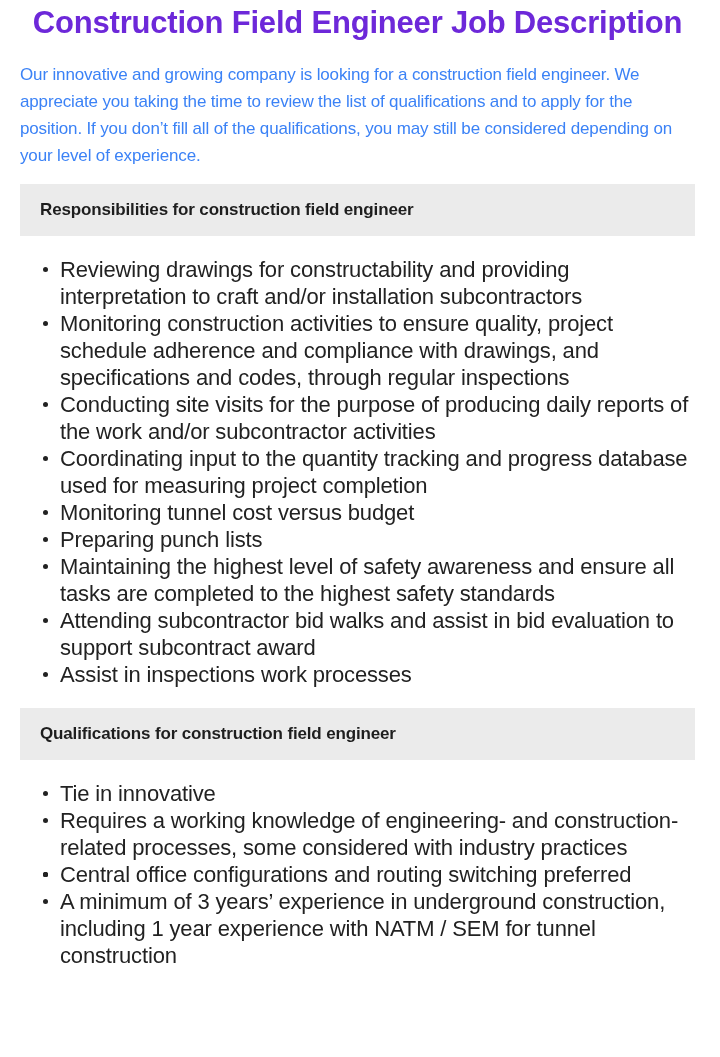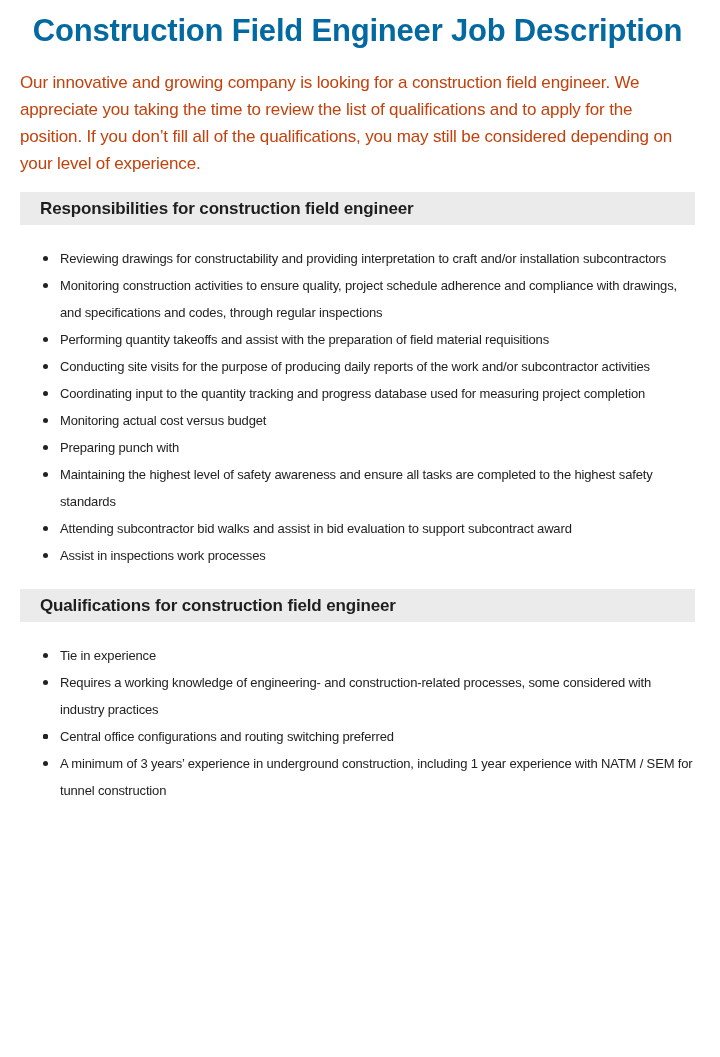--- a/index.html
+++ b/index.html
@@ -11,59 +11,59 @@
       width: 720px;
       height: 1057px;
       overflow: hidden;
       font-family: "Liberation Sans", sans-serif;
       color: #1a1a1a;
     }
     .page {
       padding: 0 25px 0 20px;
     }
     h1.title {
-      margin: 8px;
+      margin: 0;
       padding-top: 4px;
       font-size: 31px;
       line-height: 38px;
       font-weight: 700;
-      color: #0369a1;
+      color: #6d28d9;
       text-align: center;
       letter-spacing: -0.2px;
       white-space: nowrap;
     }
     p.intro {
       margin: 19px 0 0 0;
       font-size: 17px;
       line-height: 27px;
-      color: #c2410c;
+      color: #3b82f6;
       letter-spacing: -0.15px;
     }
     .section-header {
       margin-top: 15px;
       width: 675px;
-      height: 33px;
+      height: 52px;
       background: #ebebeb;
       box-sizing: border-box;
       padding-left: 20px;
       display: flex;
       align-items: center;
       font-size: 17px;
       font-weight: 700;
       color: #1e1e1e;
       letter-spacing: -0.15px;
     }
     ul.list {
       margin: 20px 0 0 0;
       padding: 0 0 0 40px;
       list-style: none;
     }
     ul.list li {
       position: relative;
-      font-size: 13px;
+      font-size: 22px;
       line-height: 27px;
       color: #222222;
       letter-spacing: -0.15px;
     }
     ul.list li .bullet {
       position: absolute;
       left: -17px;
       top: 11px;
       width: 5px;
       height: 5px;
@@ -76,32 +76,31 @@
 <body>
 
 <div class="page">
   <h1 class="title">Construction Field Engineer Job Description</h1>
   <p class="intro">Our innovative and growing company is looking for a construction field engineer. We appreciate you taking the time to review the list of qualifications and to apply for the position. If you don’t fill all of the qualifications, you may still be considered depending on your level of experience.</p>
 
   <div class="section-header">Responsibilities for construction field engineer</div>
   <ul class="list">
     <li><span class="bullet"></span><span>Reviewing drawings for constructability and providing interpretation to craft and/or installation subcontractors</span></li>
     <li><span class="bullet"></span><span>Monitoring construction activities to ensure quality, project schedule adherence and compliance with drawings, and specifications and codes, through regular inspections</span></li>
-    <li><span class="bullet"></span><span>Performing quantity takeoffs and assist with the preparation of field material requisitions</span></li>
     <li><span class="bullet"></span><span>Conducting site visits for the purpose of producing daily reports of the work and/or subcontractor activities</span></li>
     <li><span class="bullet"></span><span>Coordinating input to the quantity tracking and progress database used for measuring project completion</span></li>
-    <li><span class="bullet"></span><span>Monitoring actual cost versus budget</span></li>
-    <li><span class="bullet"></span><span>Preparing punch with</span></li>
+    <li><span class="bullet"></span><span>Monitoring tunnel cost versus budget</span></li>
+    <li><span class="bullet"></span><span>Preparing punch lists</span></li>
     <li><span class="bullet"></span><span>Maintaining the highest level of safety awareness and ensure all tasks are completed to the highest safety standards</span></li>
     <li><span class="bullet"></span><span>Attending subcontractor bid walks and assist in bid evaluation to support subcontract award</span></li>
     <li><span class="bullet"></span><span>Assist in inspections work processes</span></li>
   </ul>
 
   <div class="section-header sec2">Qualifications for construction field engineer</div>
   <ul class="list">
-    <li><span class="bullet"></span><span>Tie in experience</span></li>
+    <li><span class="bullet"></span><span>Tie in innovative</span></li>
     <li><span class="bullet"></span><span>Requires a working knowledge of engineering- and construction-related processes, some considered with industry practices</span></li>
     <li><span class="bullet"></span></li>
     <li><span class="bullet"></span></li>
     <li><span class="bullet"></span><span>Central office configurations and routing switching preferred</span></li>
     <li><span class="bullet"></span><span>A minimum of 3 years’ experience in underground construction, including 1 year experience with NATM / SEM for tunnel construction</span></li>
   </ul>
 </div>
 
 </body></html>

